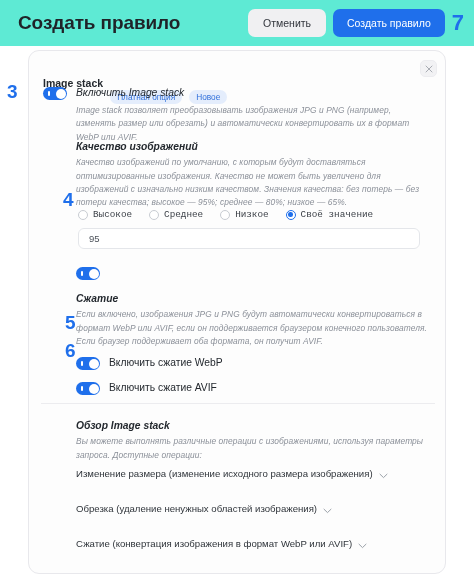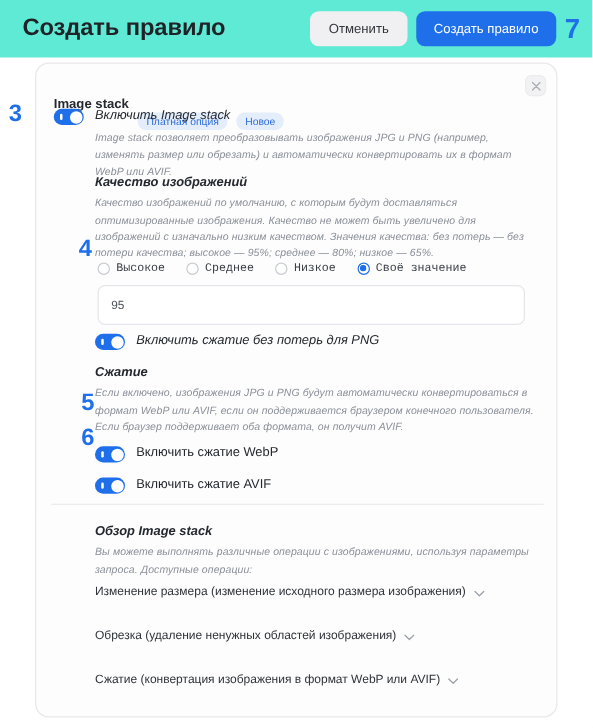--- a/index.html
+++ b/index.html
@@ -248,21 +248,21 @@
   }
   .radio-label {
     font-size: 9.3px;
     color: #3a3f46;
     white-space: nowrap;
   }
 
   .value-input {
     position: absolute;
     left: 49px; top: 177px;
-    width: 342px; height: 32px;
+    width: 342px; height: 21px;
     border: 1px solid #e4e6ea;
     border-radius: 6px;
     background: #ffffff;
     display: flex;
     align-items: center;
     padding: 0 10px;
     font-family: inherit;
     font-size: 9.5px;
     color: #4c525a;
   }
@@ -403,21 +403,20 @@
       <div class="value-input" placeholder="95">95</div>
 
       <span class="marker marker-abs marker-5">5</span>
 
       <div class="section sec-png">
         <div class="toggle-row">
           <div class="switch">
             <span class="bar"></span>
             <span class="knob"></span>
           </div>
-          <span class="row-label">Включить сжатие без потерь для PNG</span>
         </div>
       </div>
 
       <span class="marker marker-abs marker-6">6</span>
 
       <div class="section sec-compress">
         <div class="block-title">Сжатие</div>
         <div class="desc">Если включено, изображения JPG и PNG будут автоматически конвертироваться в формат WebP или AVIF, если он поддерживается браузером конечного пользователя. Если браузер поддерживает оба формата, он получит AVIF.</div>
       </div>
 

